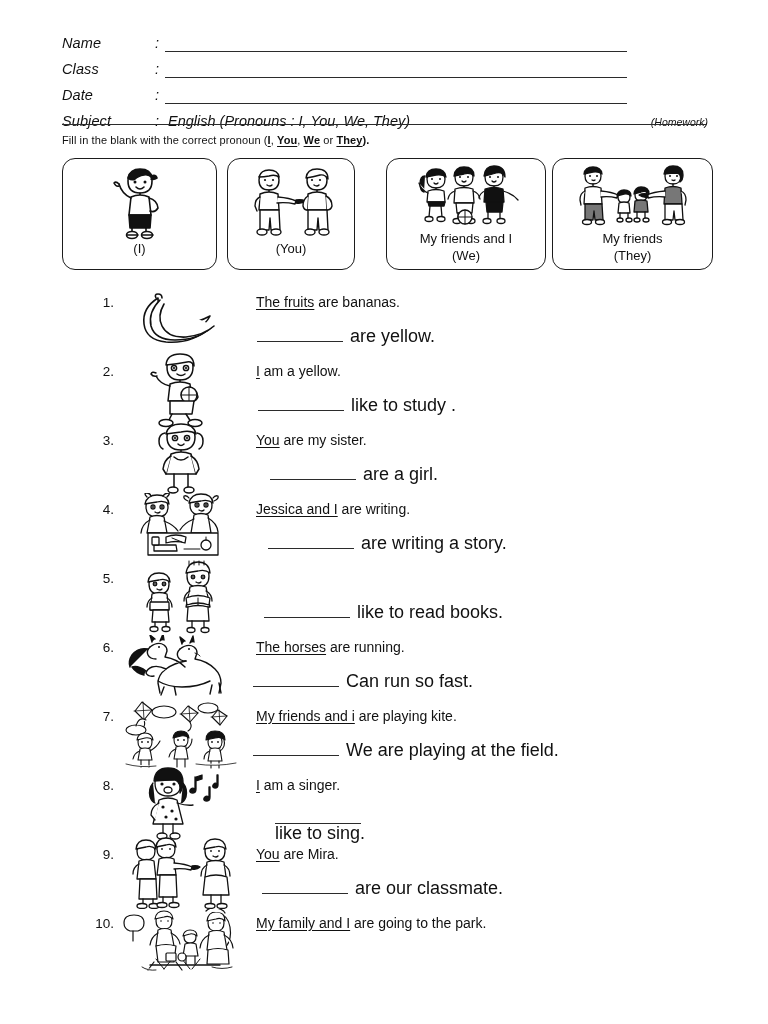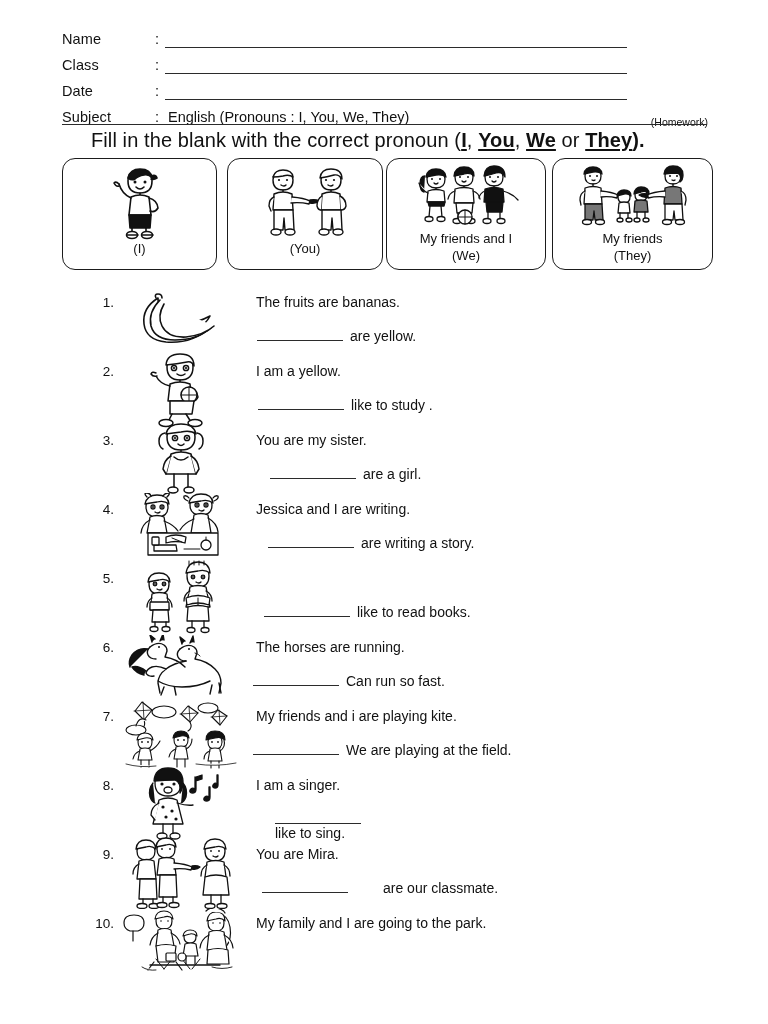--- a/index.html
+++ b/index.html
@@ -28,21 +28,22 @@
   .header {
     position: absolute;
     left: 62px;
     top: 26px;
     width: 646px;
   }
   .hdr-row {
     position: relative;
     height: 26px;
     display: flex;
-    align-items: center;
+    align-items: flex-end;
+    font-style: italic;
   }
   .hdr-label {
     width: 93px;
     flex: 0 0 93px;
     font-size: 14.5px;
     line-height: 18px;
     letter-spacing: .1px;
   }
   .hdr-colon {
     flex: 0 0 10px;
@@ -73,25 +74,24 @@
     top: 124px;
     width: 645px;
     border-bottom: 1.6px solid #2b2b2b;
   }
 
   
   .instruction {
     position: absolute;
     left: 62px;
     top: 131px;
-    font-size: 20px;
+    font-size: 11px;
     line-height: 19px;
     letter-spacing: .1px;
     white-space: nowrap;
-    margin-left: 29px;
   }
   .instruction b { font-weight: 700; }
   .u { text-decoration: underline; text-underline-offset: 1.5px; }
 
   
   .boxes {
     position: absolute;
     left: 62px;
     top: 158px;
     width: 651px;
@@ -119,21 +119,21 @@
     justify-content: center;
   }
   .pbox-art svg { display: block; }
   .pbox-cap {
     text-align: center;
     font-size: 13px;
     line-height: 16.5px;
     white-space: nowrap;
   }
   #pbox-0 { left: 0px;   width: 155px; }
-  #pbox-1 { left: 165px; width: 156px; }
+  #pbox-1 { left: 165px; width: 128px; }
   #pbox-2 { left: 324px; width: 160px; }
   #pbox-3 { left: 490px; width: 161px; }
   #pbox-0 .pbox-art, #pbox-1 .pbox-art { height: 78px; }
 
   
   .qlist {
     position: absolute;
     left: 0;
     top: 286px;
     width: 768px;
@@ -165,26 +165,27 @@
   .qart svg { display: block; }
   .qsent {
     position: absolute;
     left: 256px;
     top: 7px;
     font-size: 14px;
     line-height: 19px;
     white-space: nowrap;
   }
   .qsent .subj {
+    text-decoration: underline;
     text-underline-offset: 2px;
   }
   .qanswer {
     position: absolute;
     top: 41px;
-    font-size: 14px;
+    font-size: 18px;
     line-height: 19px;
     white-space: nowrap;
     display: flex;
     align-items: baseline;
   }
   .blank {
     display: inline-block;
     width: 86px;
     border-bottom: 1.3px solid #2b2b2b;
     height: 14px;
@@ -193,21 +194,21 @@
 
   
   .ai-0 { left: 257px; }
   .ai-1 { left: 258px; }
   .ai-2 { left: 270px; }
   .ai-3 { left: 268px; }
   .ai-4 { left: 264px; }
   .ai-5 { left: 253px; }
   .ai-6 { left: 253px; }
   .ai-7 { left: 275px; flex-direction: column; }
-  .ai-8 { left: 262px; gap: 28px; }
+  .ai-8 { left: 262px; }
   .ai-9 { left: 258px; }
 </style>
 </head>
 <body>
 
 <div class="page">
 
   <div class="header">
 
     <div class="hdr-row">

